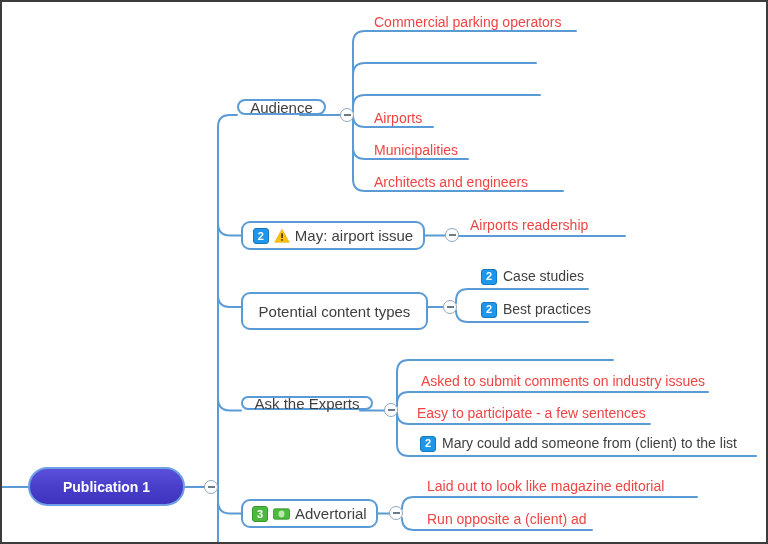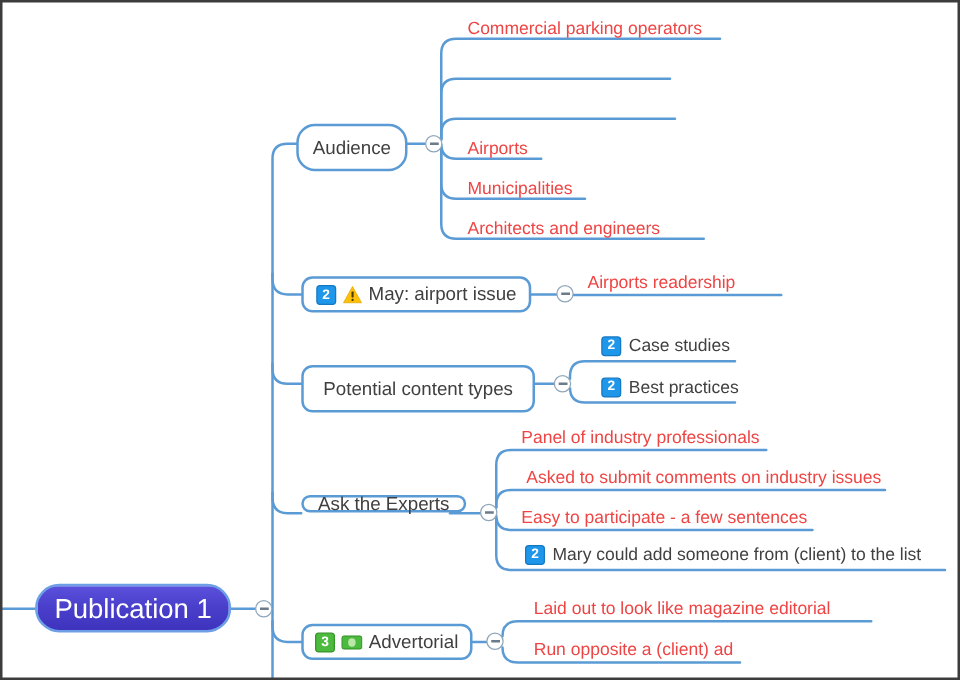--- a/index.html
+++ b/index.html
@@ -13,21 +13,21 @@
 
   .topic{
     position:absolute;z-index:10;display:flex;align-items:center;justify-content:center;gap:5px;
     background:#ffffff;border:2px solid #5b9bd5;border-radius:9px;box-sizing:border-box;
     padding:0 9px;white-space:nowrap;color:#3f3f3f;font-size:15px;cursor:pointer;
   }
   .root-topic{
     position:absolute;z-index:10;display:flex;align-items:center;justify-content:center;
     background:linear-gradient(180deg,#5a50dc 0%,#4a40cc 45%,#3d33bd 100%);
     border:2px solid #6e9fe6;border-radius:20px;box-sizing:border-box;
-    color:#ffffff;font-weight:normal;font-size:22px;white-space:nowrap;cursor:pointer;
+    color:#ffffff;font-weight:bold;font-size:14px;white-space:nowrap;cursor:pointer;
   }
   .leaf{
     position:absolute;z-index:10;white-space:nowrap;color:#ef4444;font-size:14px;
     line-height:17px;cursor:pointer;
   }
   .leaf-row{
     position:absolute;z-index:10;display:flex;align-items:center;gap:6px;white-space:nowrap;
     color:#404040;font-size:14px;line-height:17px;cursor:pointer;
   }
   .badge{
@@ -84,21 +84,21 @@
     <path d="M397,415 V444 Q397,456 409,456 H756"></path>
 
     <path d="M402,509 Q402,497 414,497 H697"></path>
     <path d="M402,518 Q402,530 414,530 H592"></path>
   </svg>
 
   <div class="root-topic" style="left:28px;top:467px;min-width:157px;height:39px;">
     <span>Publication 1</span>
   </div>
 
-  <div class="topic" style="left:237px;top:99px;min-width:89px;height:38px;border-radius:15px;">
+  <div class="topic" style="left:237px;top:99px;min-width:89px;height:16px;border-radius:15px;">
     <span>Audience</span>
   </div>
 
   <div class="topic" style="left:241px;top:221px;min-width:184px;height:29px;">
     <span class="badge badge-blue">2</span>
     <span class="iconbox">
       <svg width="16" height="16" viewBox="0 0 16 16">
         <path d="M8 1.2 L15.2 14.2 H0.8 Z" fill="#ffc107" stroke="#e0a500" stroke-width="0.6"></path>
         <rect x="7.2" y="5.2" width="1.7" height="4.8" rx="0.6" fill="#4a3a00"></rect>
         <rect x="7.2" y="11" width="1.7" height="1.8" rx="0.6" fill="#4a3a00"></rect>
@@ -154,21 +154,20 @@
 
   <div class="leaf-row" style="left:481px;top:268px;">
     <span class="badge badge-blue">2</span>
     <span>Case studies</span>
   </div>
   <div class="leaf-row" style="left:481px;top:301px;">
     <span class="badge badge-blue">2</span>
     <span>Best practices</span>
   </div>
 
-  <span class="leaf" style="left:417px;top:341px;">Panel of industry professionals</span>
   <span class="leaf" style="left:421px;top:373px;">Asked to submit comments on industry issues</span>
   <span class="leaf" style="left:417px;top:405px;">Easy to participate - a few sentences</span>
   <div class="leaf-row" style="left:420px;top:435px;">
     <span class="badge badge-blue">2</span>
     <span>Mary could add someone from (client) to the list</span>
   </div>
 
   <span class="leaf" style="left:427px;top:478px;">Laid out to look like magazine editorial</span>
   <span class="leaf" style="left:427px;top:511px;">Run opposite a (client) ad</span>
 

